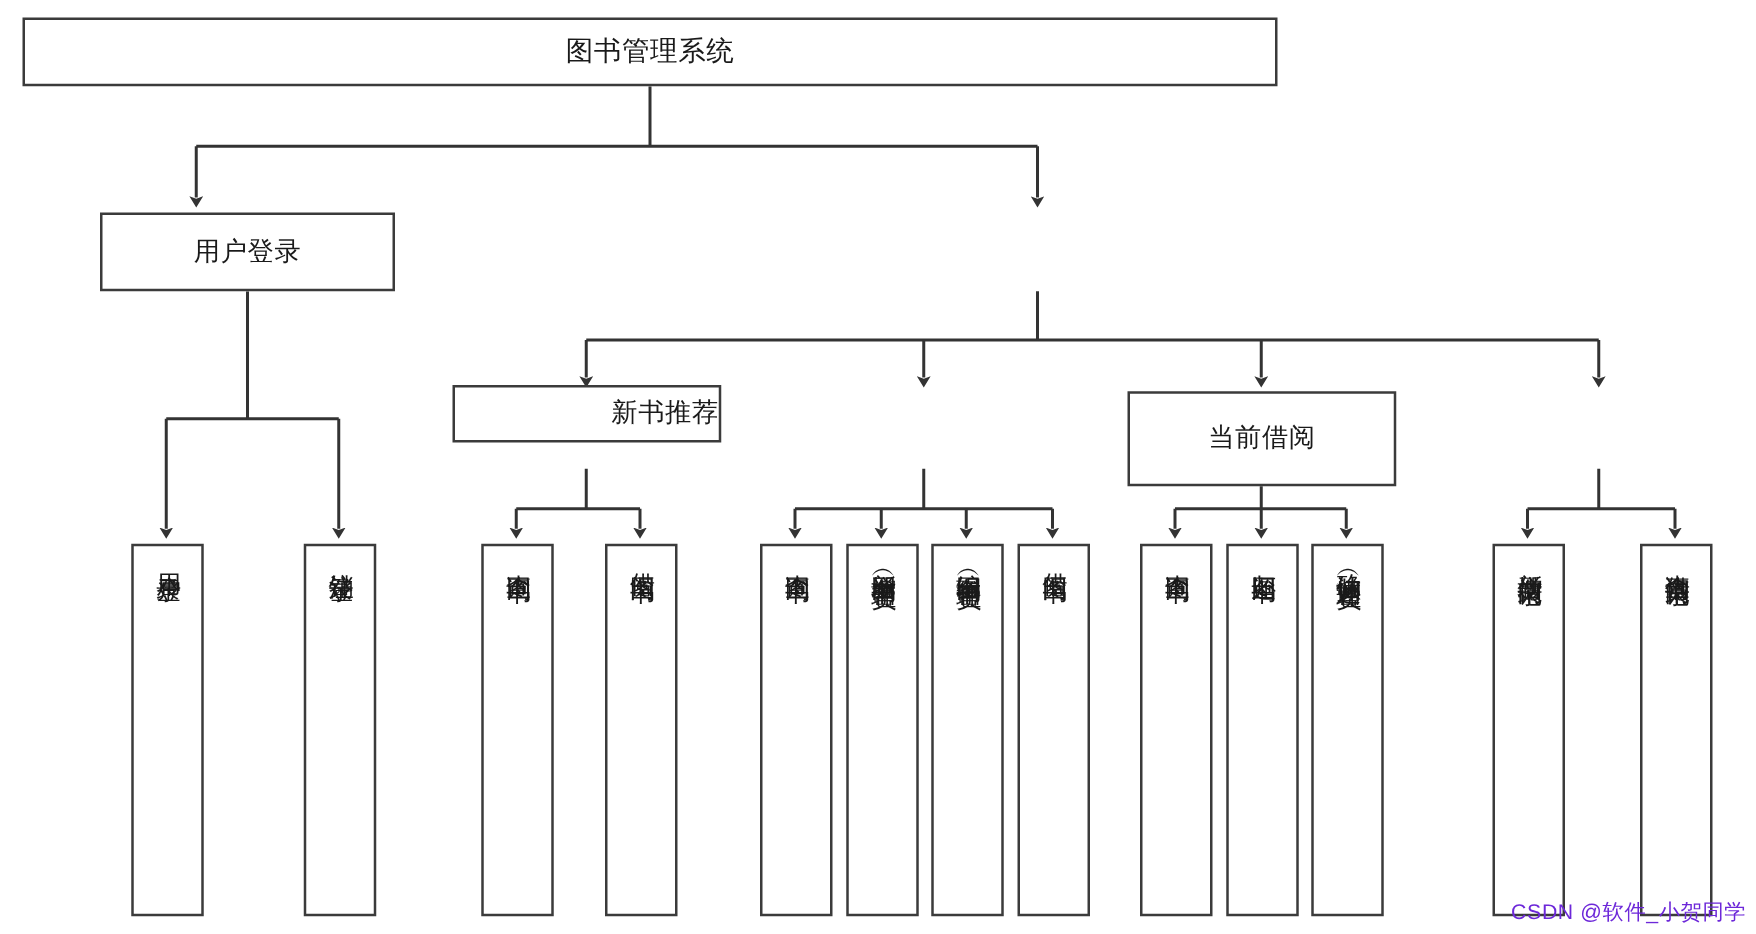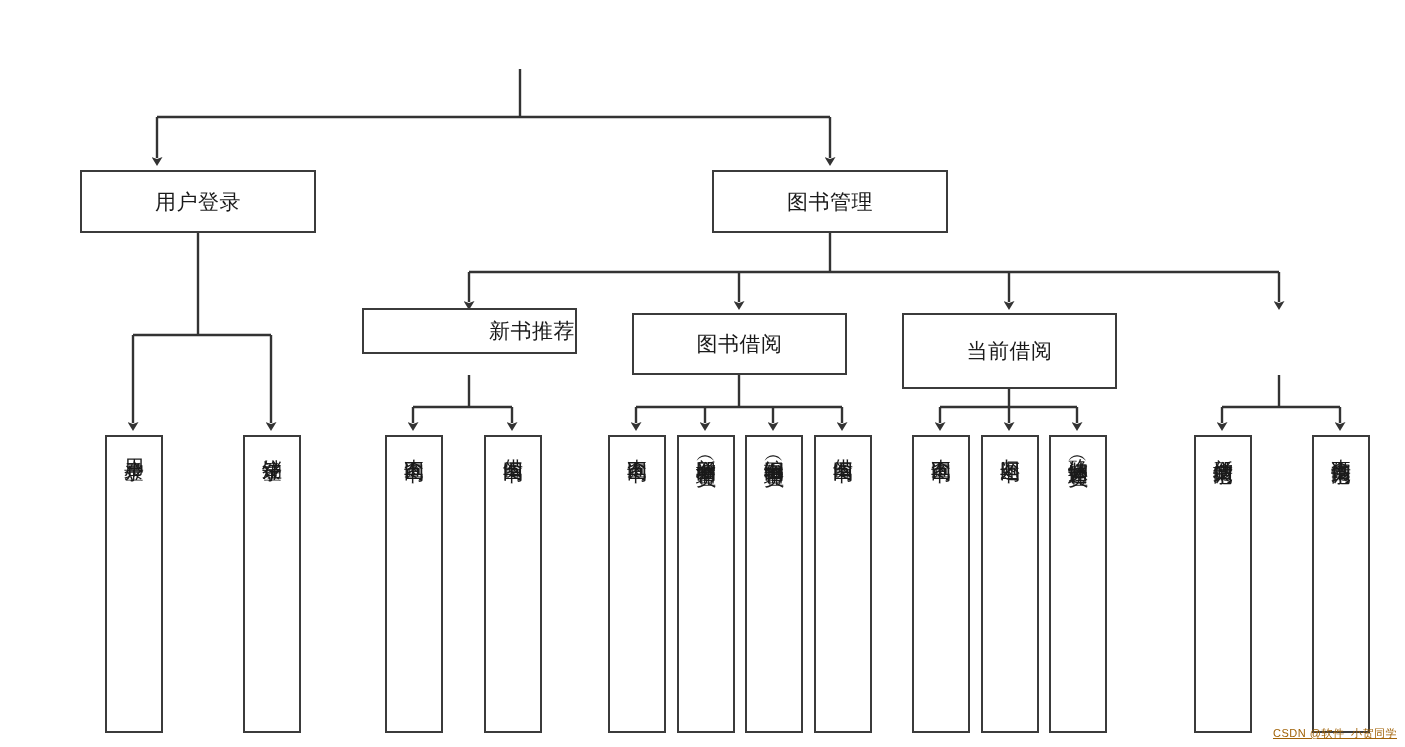--- a/index.html
+++ b/index.html
@@ -61,27 +61,26 @@
     font-size: 20px;
     line-height: 1.05;
     letter-spacing: 1.5px;
     max-height: 286px;
     white-space: normal;
   }
   #watermark {
     position: absolute;
     right: 8px;
     bottom: 6px;
-    font-size: 11px;
-    color: #a16207;
+    font-size: 17px;
+    color: #6d28d9;
     letter-spacing: 0.5px;
     z-index: 6;
     user-select: none;
     font-family: "Liberation Sans", "DejaVu Sans", sans-serif;
-    text-decoration: underline;
   }
 </style>
 </head>
 <body>
 
 <div id="diagram-root">
 
   <svg id="diagram-svg" viewBox="0 0 1405 747" xmlns="http://www.w3.org/2000/svg">
     <defs>
       <marker id="arrow" markerWidth="9" markerHeight="11" refX="1" refY="5.5" orient="auto" markerUnits="userSpaceOnUse">
@@ -127,36 +126,33 @@
       <path d="M1009,407 L1009,423" marker-end="url(#arrow)"></path>
       <path d="M1077,407 L1077,423" marker-end="url(#arrow)"></path>
 
       <path d="M1279,375 L1279,407"></path>
       <path d="M1222,407 L1340,407"></path>
       <path d="M1222,407 L1222,423" marker-end="url(#arrow)"></path>
       <path d="M1340,407 L1340,423" marker-end="url(#arrow)"></path>
     </g>
   </svg>
 
+  <div class="node root horizontal" style="left:18px; top:14px; width:1004px; height:55px;">
+    <span class="node-label">图书管理系统</span>
+  </div>
 
   <div class="node horizontal" style="left:80px; top:170px; width:236px; height:63px;">
     <span class="node-label">用户登录</span>
   </div>
 
-  <div class="node horizontal" style="left:712px; top:170px; width:236px; height:63px;">
-    <span class="node-label">图书管理</span>
-  </div>
 
   <div class="node horizontal" style="left:362px; top:308px; width:215px; height:46px;justify-content:flex-end;">
     <span class="node-label">新书推荐</span>
   </div>
 
-  <div class="node horizontal" style="left:632px; top:313px; width:215px; height:62px;">
-    <span class="node-label">图书借阅</span>
-  </div>
 
   <div class="node horizontal" style="left:902px; top:313px; width:215px; height:76px;">
     <span class="node-label">当前借阅</span>
   </div>
 
 
   <div class="node vertical" style="left:105px; top:435px; width:58px; height:298px;">
     <span class="node-label">用户登录</span>
   </div>
 

